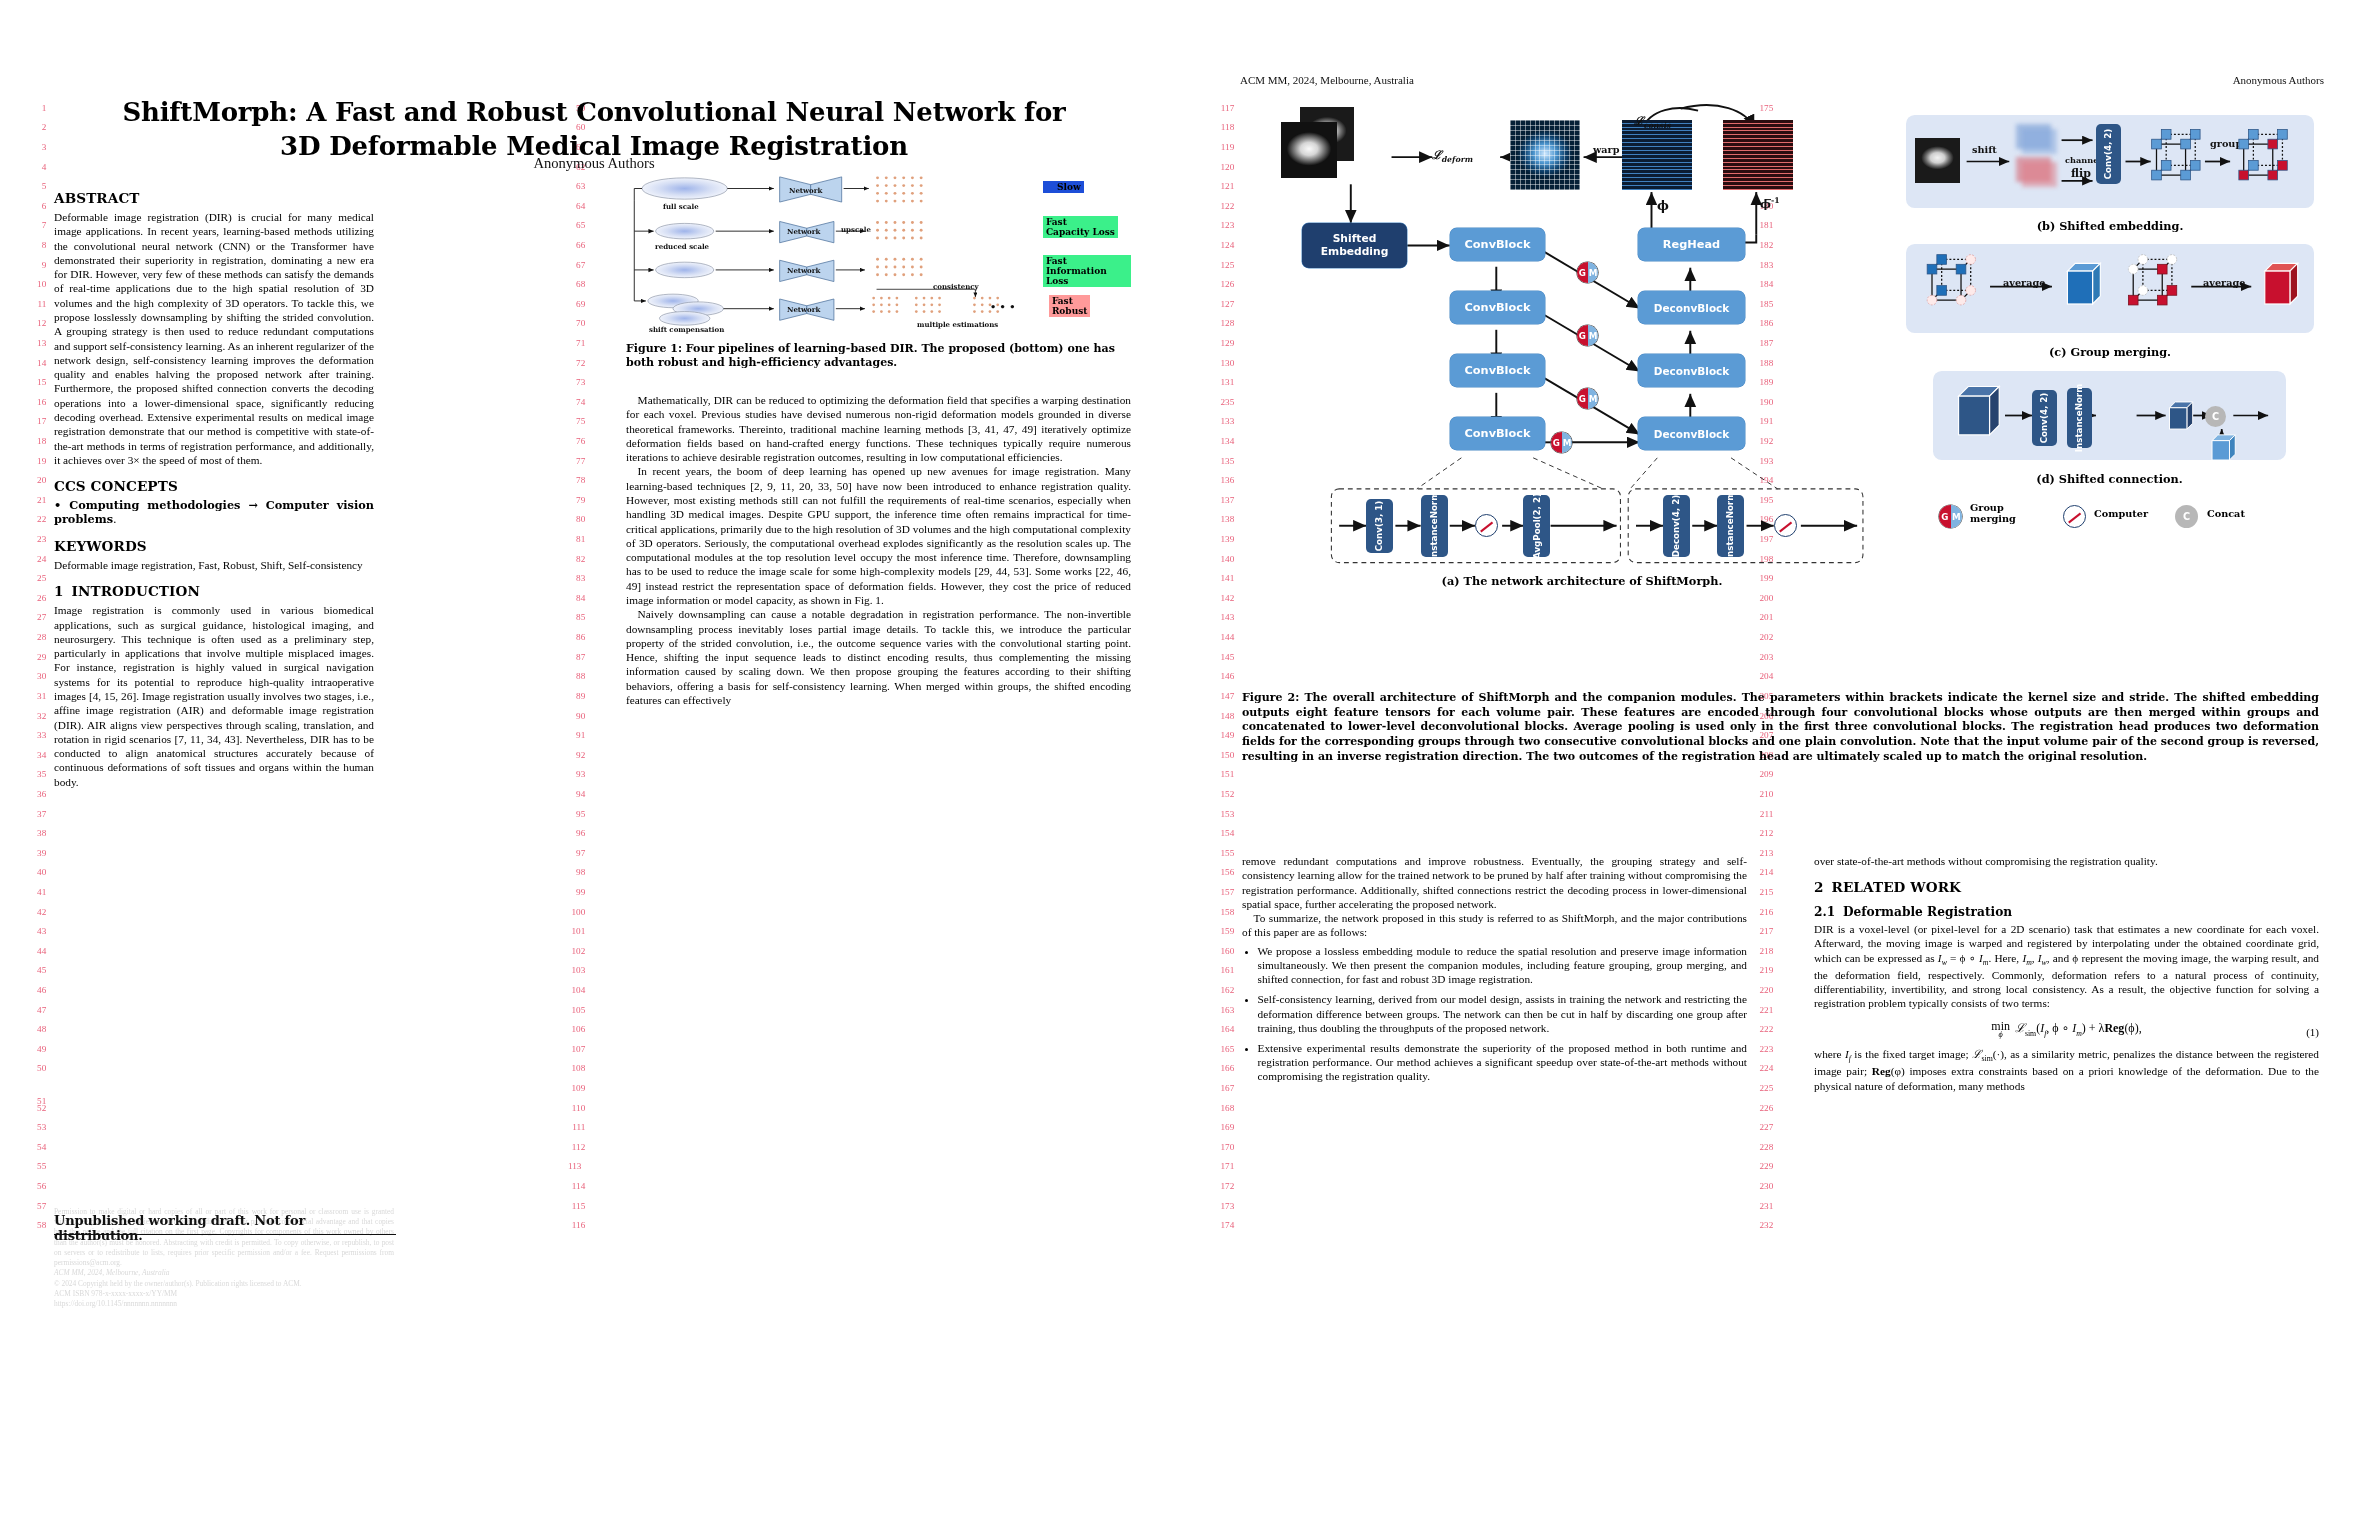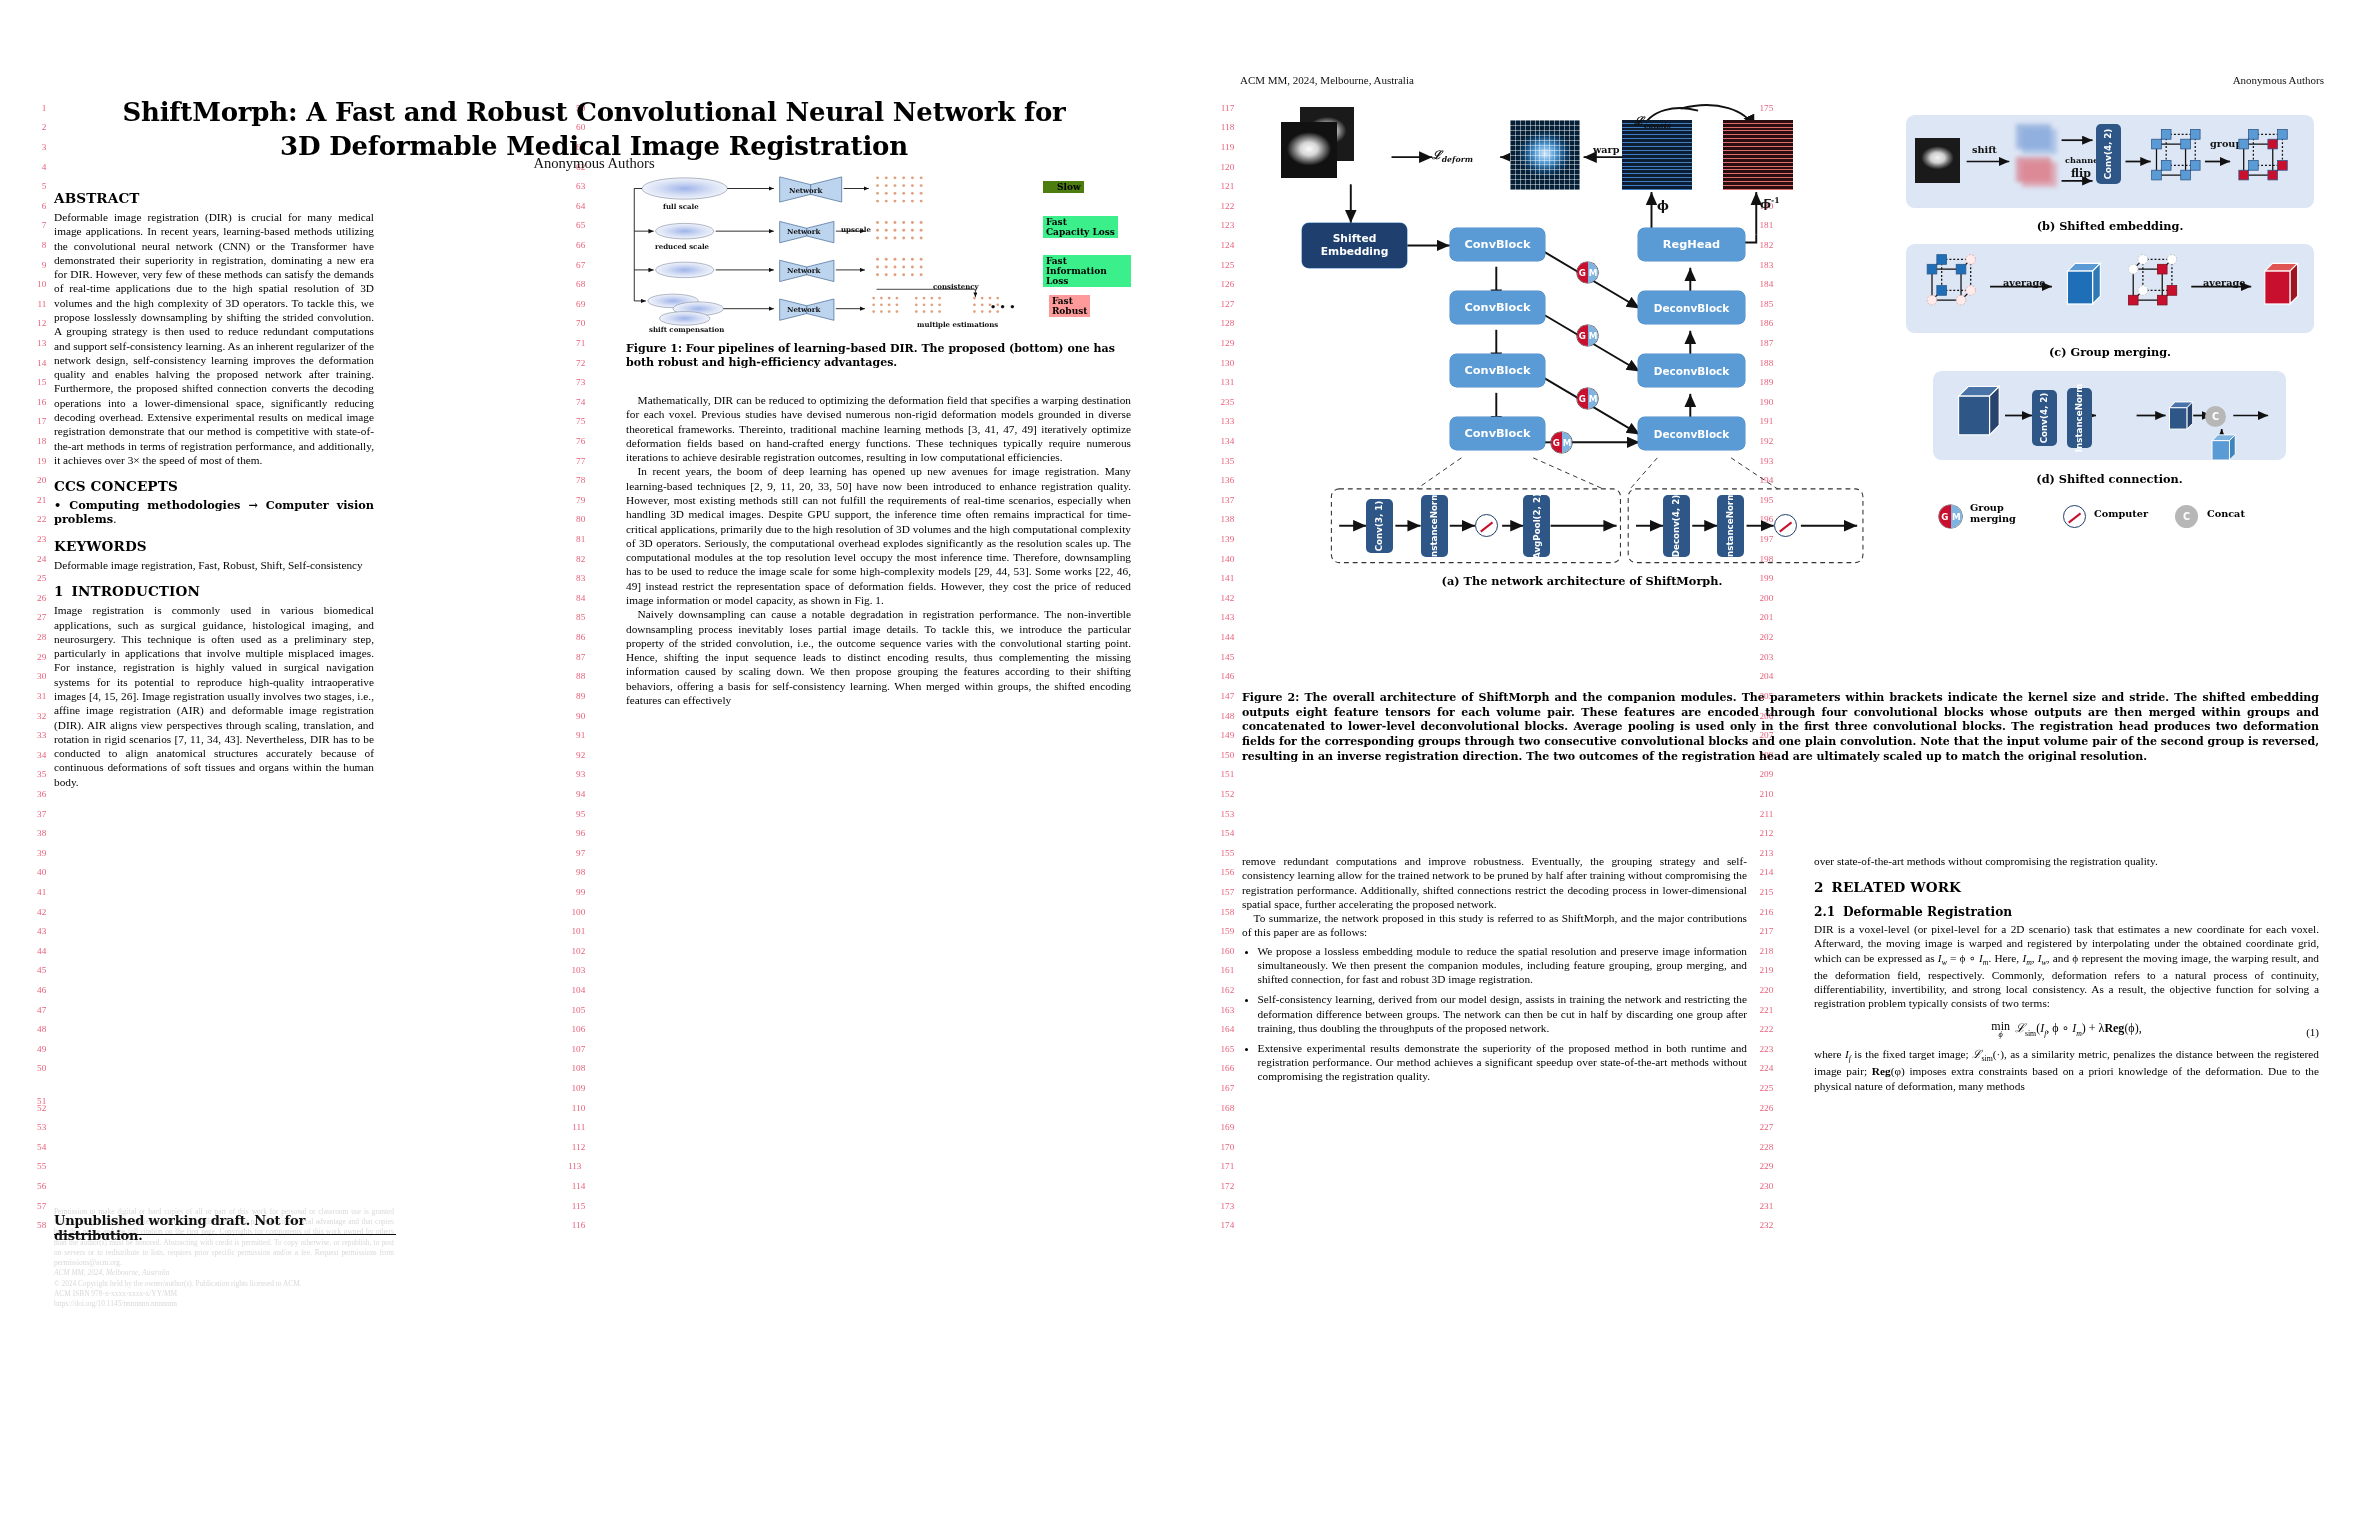--- a/index.html
+++ b/index.html
@@ -522,21 +522,21 @@
       <div class="smlbl" style="left:163px; top:12.6px;">Network</div>
       <div class="smlbl" style="left:161px; top:54px;">Network</div>
       <div class="smlbl" style="left:161px; top:93px;">Network</div>
       <div class="smlbl" style="left:161px; top:132px;">Network</div>
 
       <div class="smlbl" style="left:215px; top:52px;">upscale</div>
       <div class="smlbl" style="left:307px; top:109px;">consistency</div>
       <div class="smlbl" style="left:291px; top:147px;">multiple estimations</div>
       <div class="smlbl" style="left:364px; top:128px; font-size:9.7px;">• • •</div>
 
-      <div class="tag" style="left:417px; top:7.8px; background:#4d7c0f;padding-left:14px;">Slow</div>
+      <div class="tag" style="left:417px; top:7.8px; background:#1d4ed8;padding-left:14px;">Slow</div>
       <div class="tag" style="left:417px; top:43px; background:#3bf08a; white-space:pre-line;">Fast
 Capacity Loss</div>
       <div class="tag" style="left:417px; top:82px; background:#3bf08a; white-space:pre-line;">Fast
 Information Loss</div>
       <div class="tag" style="left:423px; top:122px; background:#ff9a9a; white-space:pre-line;">Fast
 Robust</div>
     </div>
 
     <div class="fig1cap">Figure 1: Four pipelines of learning-based DIR. The proposed (bottom) one has both robust and high-efficiency advantages.</div>
 

